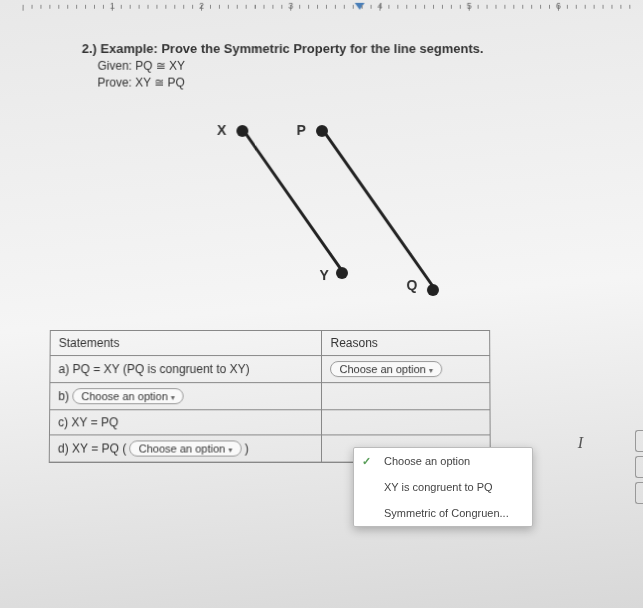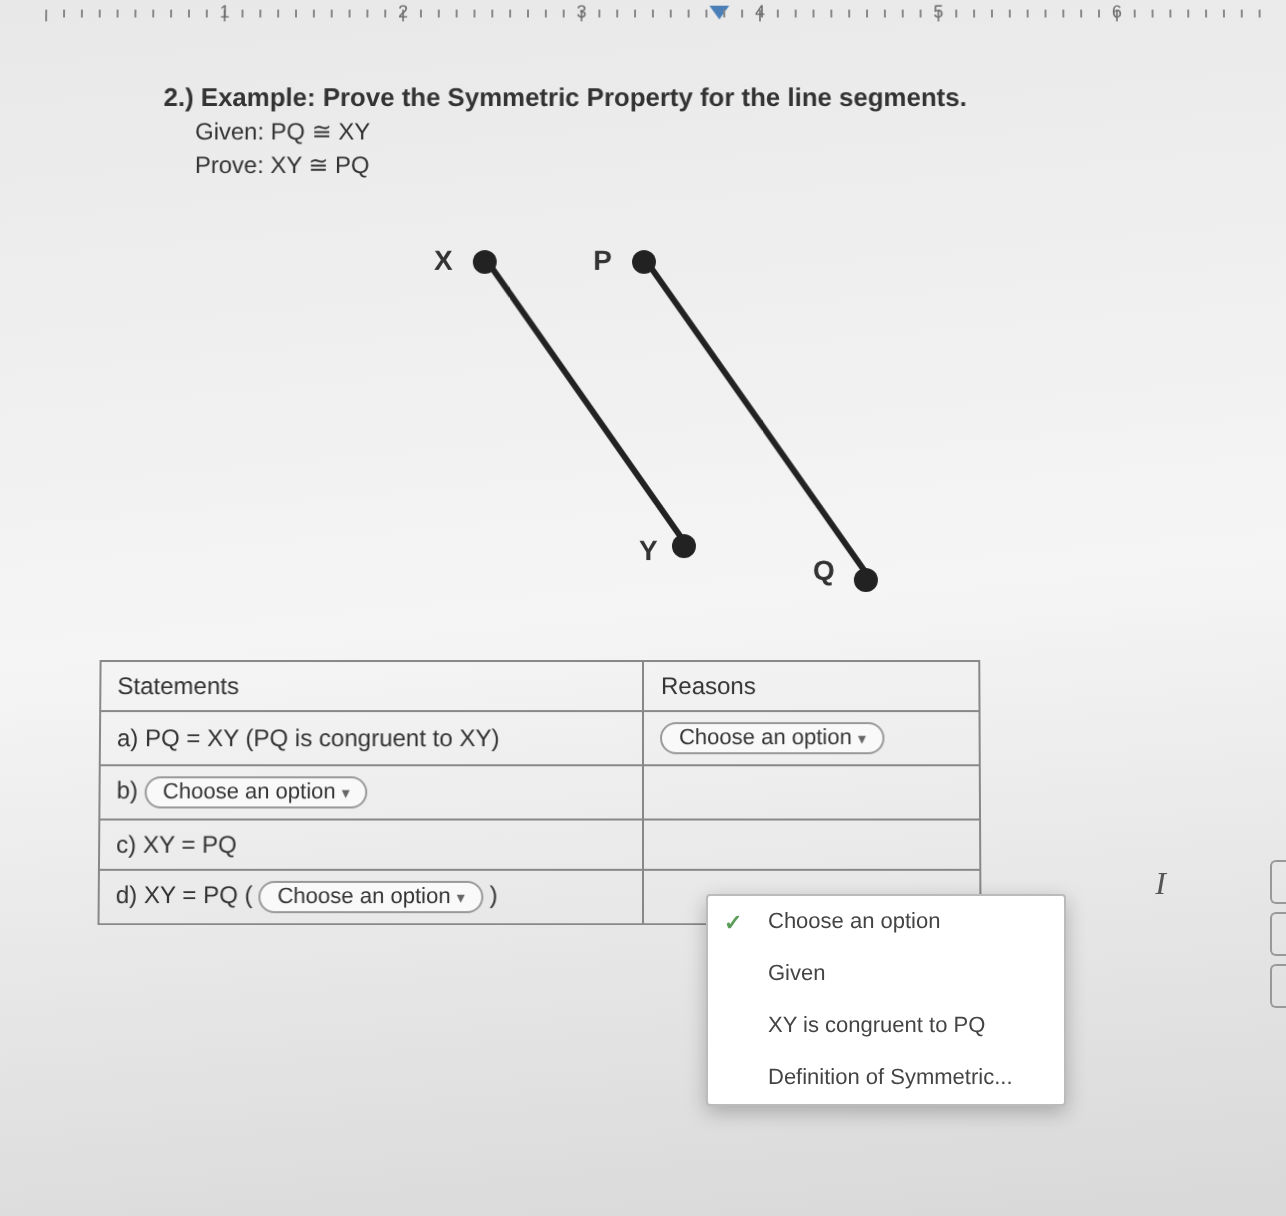--- a/index.html
+++ b/index.html
@@ -282,23 +282,22 @@
   </tbody>
     </table>
 
 </div>
 
 <div class="dropdown">
   <div class="dd-item">
     <span class="check">✓</span>
     <span>Choose an option</span>
   </div>
-  <div class="dd-item">Given</div>
   <div class="dd-item">XY is congruent to PQ</div>
-  <div class="dd-item">Definition of Symmetric...</div>
+  <div class="dd-item">Symmetric of Congruen...</div>
 </div>
 
 <div class="text-cursor">I</div>
 
 <div class="side-frag">
   <div></div>
     <div></div>
     <div></div>
 </div>
 

